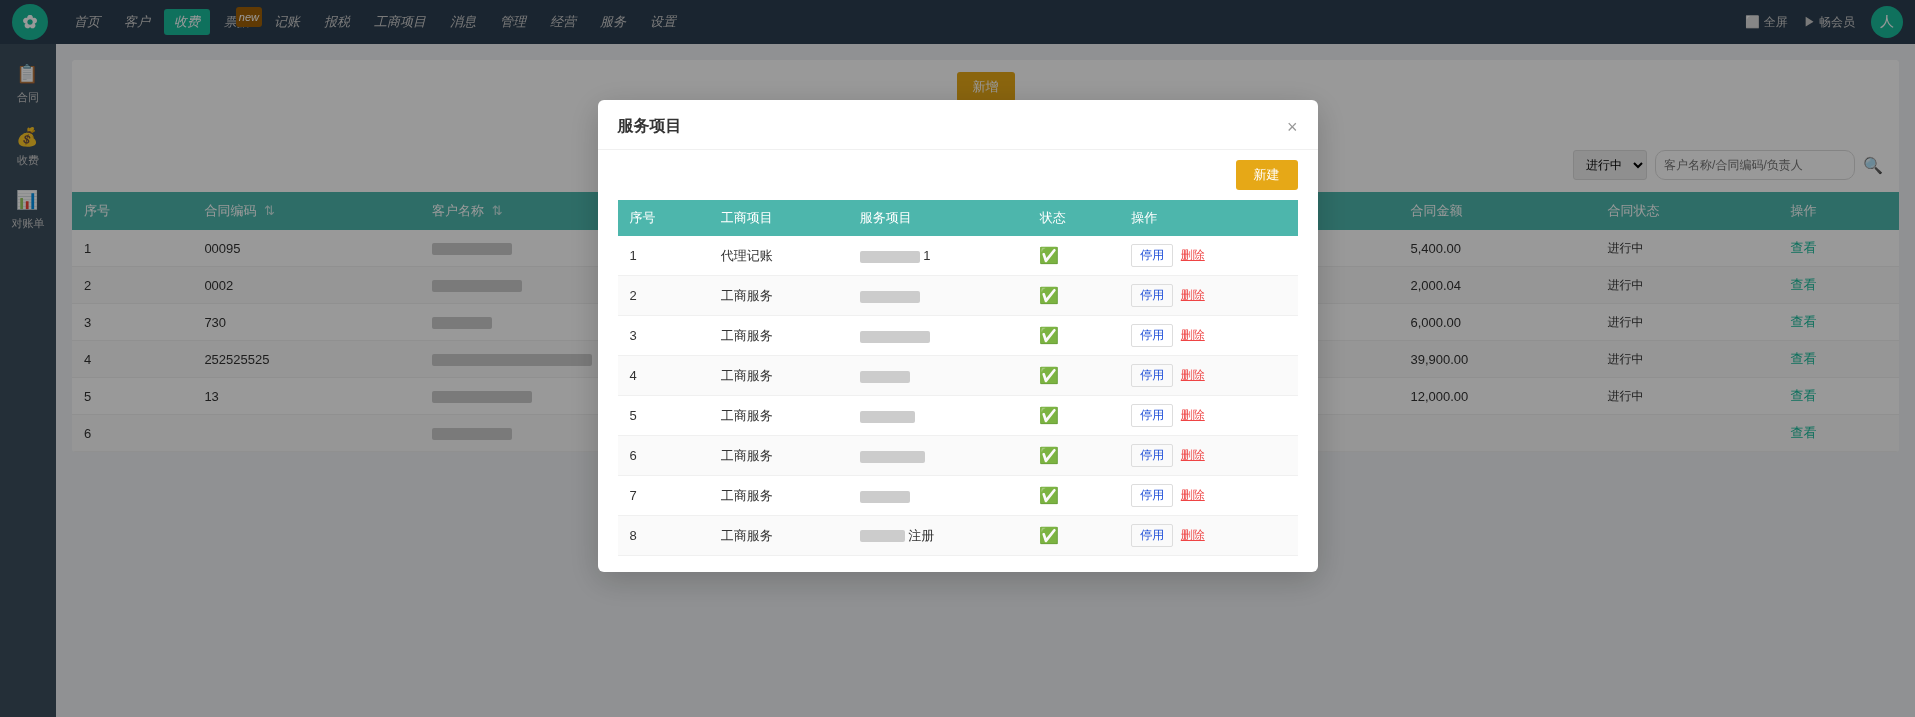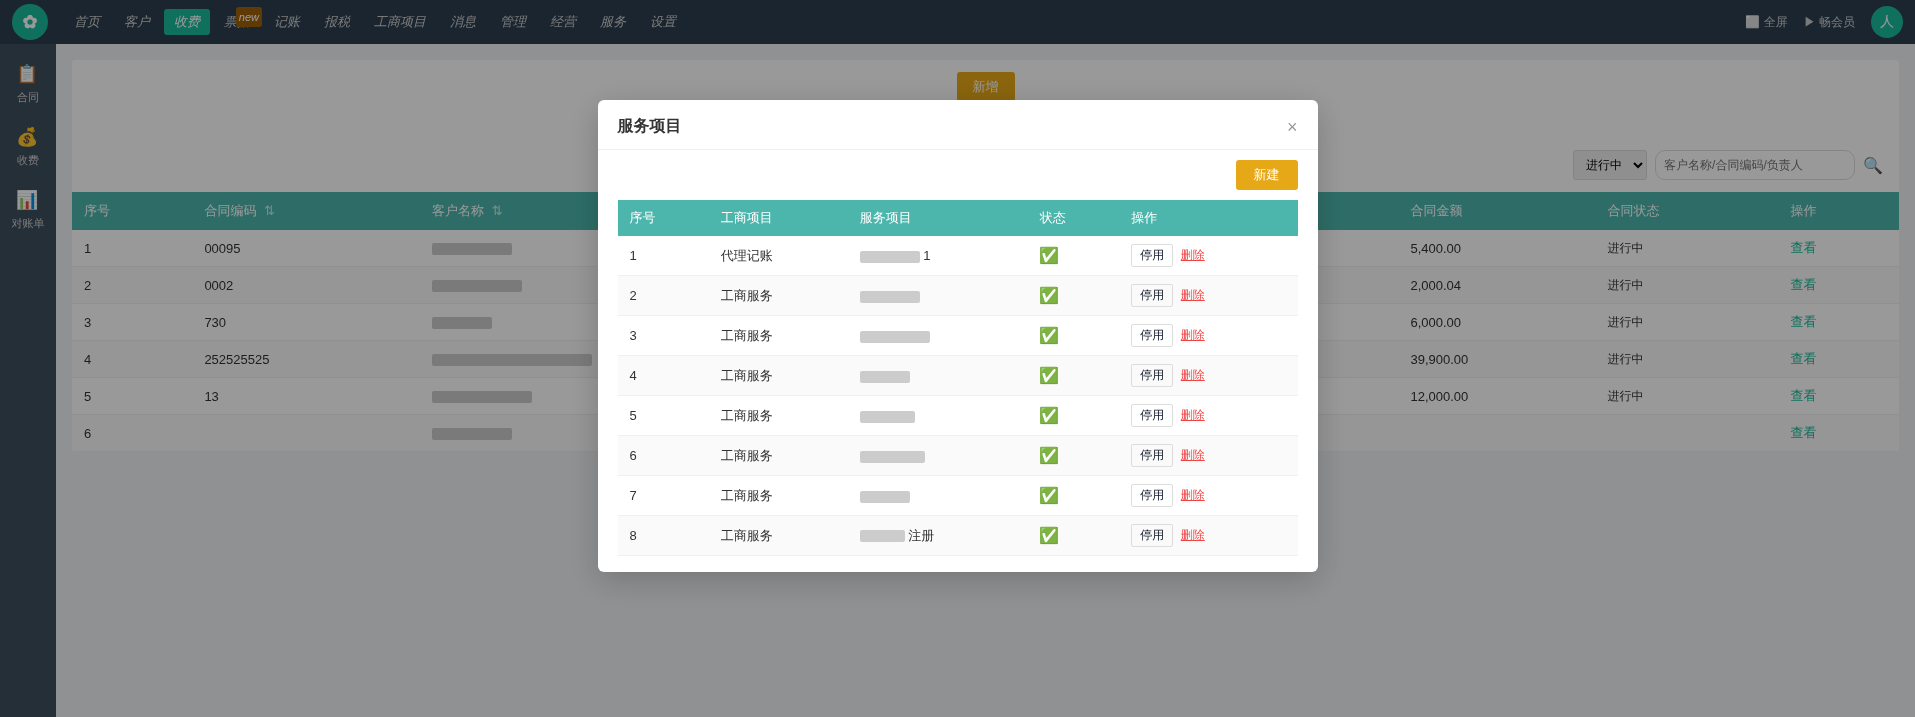--- a/index.html
+++ b/index.html
@@ -269,21 +269,21 @@
       color: #1abc9c;
       font-size: 16px;
     }
     .btn-stop {
       background: none;
       border: 1px solid #ddd;
       padding: 2px 8px;
       border-radius: 2px;
       cursor: pointer;
       font-size: 12px;
-      color: #0f172a;
+      color: #1d4ed8;
       margin-right: 4px;
     }
     .btn-delete {
       background: none;
       border: none;
       color: #ef4444;
       cursor: pointer;
       font-size: 12px;
       text-decoration: underline;
     }

